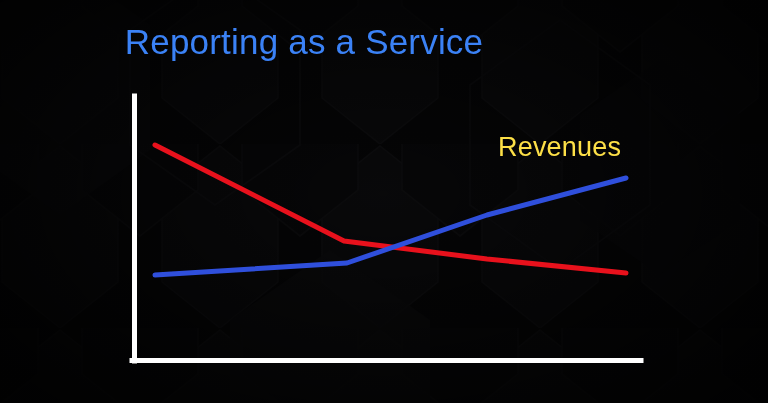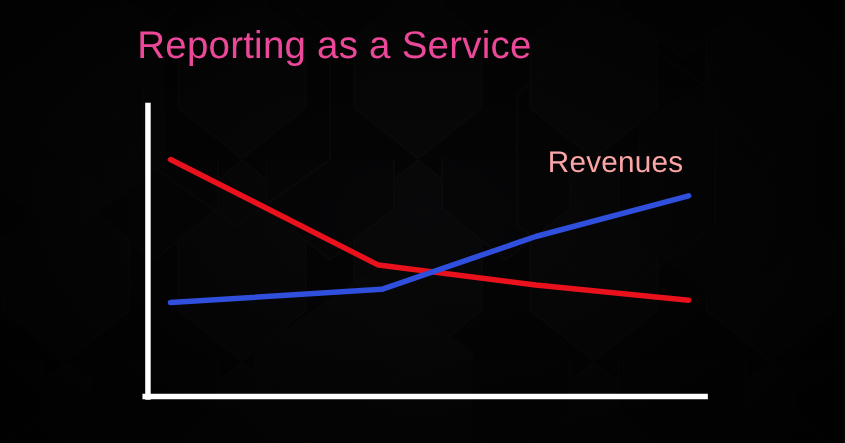--- a/index.html
+++ b/index.html
@@ -35,29 +35,29 @@
     inset: 0;
     width: 768px;
     height: 403px;
   }
   .title {
     position: absolute;
     left: 0;
     top: 22px;
     width: 608px;
     text-align: center;
-    color: #ec4899;
+    color: #3b82f6;
     font-size: 35px;
     font-weight: 400;
     letter-spacing: 0.2px;
     line-height: 1.15;
   }
   .series-label {
     position: absolute;
-    color: #fca5a5;
+    color: #fde047;
     font-size: 27px;
     font-weight: 400;
     letter-spacing: 0.2px;
     white-space: nowrap;
   }
   .label-revenues { left: 498px; top: 132px; }
   .label-costs    { left: 546px; top: 282px; }
 </style>
 </head>
 <body>

